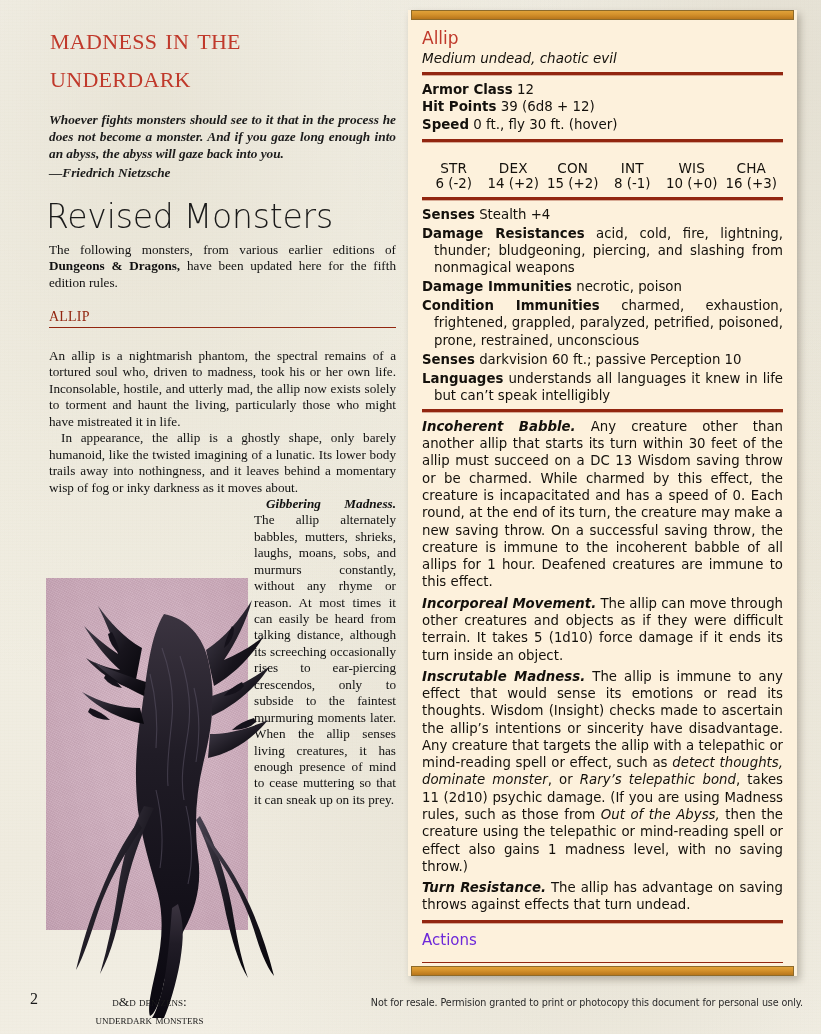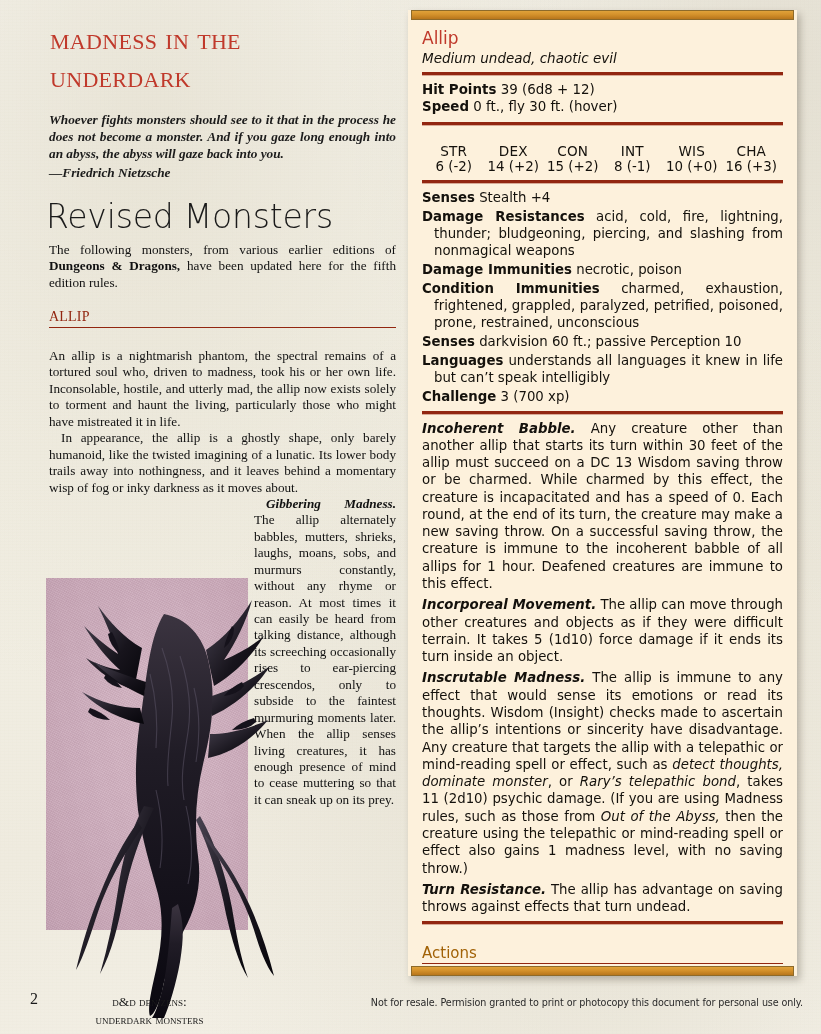--- a/index.html
+++ b/index.html
@@ -247,27 +247,27 @@
     font-size: 13.3px;
     line-height: 1.30;
     margin: 0 0 4px 0;
     text-align: justify;
     hyphens: auto;
   }
   .sb-trait i { font-style: italic; }
   .sb-trait .tname { font-style: italic; font-weight: bold; }
 
   .sb-actions-head {
-    color: #a16207;
+    color: #6d28d9;
     font-size: 15px;
     font-family: "DejaVu Sans", sans-serif;
     font-weight: normal;
     border-bottom: 1.2px solid #922610;
-    padding-bottom: 1px;
-    margin: 20px 0 5px 0;
+    padding-bottom: 13px;
+    margin: 8px 0 5px 0;
     line-height: 1.2;
   }
   #footer-page {
     position: absolute;
     left: 30px;
     bottom: 26px;
     font-size: 16px;
     color: #1a1a1a;
     font-family: "Liberation Serif", serif;
   }
@@ -393,20 +393,21 @@
   <div class="sb-bar top"></div>
   <div class="sb-bar bottom"></div>
 
   <div id="sb-inner">
 
     <div class="sb-name">Allip</div>
     <div class="sb-sub">Medium undead, chaotic evil</div>
 
     <div class="sb-rule"></div>
 
+    <p class="sb-line"><b>Armor Class</b> <span>12</span></p>
     <p class="sb-line"><b>Hit Points</b> <span>39 (6d8 + 12)</span></p>
     <p class="sb-line"><b>Speed</b> <span>0 ft., fly 30 ft. (hover)</span></p>
 
     <div class="sb-rule"></div>
 
     <div class="abilities">
       <div class="abil">
         <div class="ab-name">STR</div>
         <div class="ab-val">6 (-2)</div>
       </div>
@@ -433,21 +434,20 @@
     </div>
 
     <div class="sb-rule"></div>
 
     <p class="sb-prop"><b>Senses</b><span> Stealth +4</span></p>
     <p class="sb-prop"><b>Damage Resistances</b><span> acid, cold, fire, lightning, thunder; bludgeoning, piercing, and slashing from nonmagical weapons</span></p>
     <p class="sb-prop"><b>Damage Immunities</b><span> necrotic, poison</span></p>
     <p class="sb-prop"><b>Condition Immunities</b><span> charmed, exhaustion, frightened, grappled, paralyzed, petrified, poisoned, prone, restrained, unconscious</span></p>
     <p class="sb-prop"><b>Senses</b><span> darkvision 60 ft.; passive Perception 10</span></p>
     <p class="sb-prop"><b>Languages</b><span> understands all languages it knew in life but can’t speak intelligibly</span></p>
-    <p class="sb-prop"><b>Challenge</b><span> 3 (700 xp)</span></p>
 
     <div class="sb-rule" style="margin-top:5px"></div>
 
     <p class="sb-trait"><span class="tname">Incoherent Babble.</span><span> Any creature other than another allip that starts its turn within 30 feet of the allip must succeed on a DC 13 Wisdom saving throw or be charmed. While charmed by this effect, the creature is incapacitated and has a speed of 0. Each round, at the end of its turn, the creature may make a new saving throw. On a successful saving throw, the creature is immune to the incoherent babble of all allips for 1 hour. Deafened creatures are immune to this effect.</span></p>
 
     <p class="sb-trait"><span class="tname">Incorporeal Movement.</span><span> The allip can move through other creatures and objects as if they were difficult terrain. It takes 5 (1d10) force damage if it ends its turn inside an object.</span></p>
 
     <p class="sb-trait"><span class="tname">Inscrutable Madness.</span><span> The allip is immune to any effect that would sense its emotions or read its thoughts. Wisdom (Insight) checks made to ascertain the allip’s intentions or sincerity have disadvantage. Any creature that targets the allip with a telepathic or mind-reading spell or effect, such as </span><i>detect thoughts, dominate monster</i><span>, or </span><i>Rary’s telepathic bond</i><span>, takes 11 (2d10) psychic damage. (If you are using Madness rules, such as those from </span><i>Out of the Abyss,</i><span> then the creature using the telepathic or mind-reading spell or effect also gains 1 madness level, with no saving throw.)</span></p>
 
     <p class="sb-trait"><span class="tname">Turn Resistance.</span><span> The allip has advantage on saving throws against effects that turn undead.</span></p>

